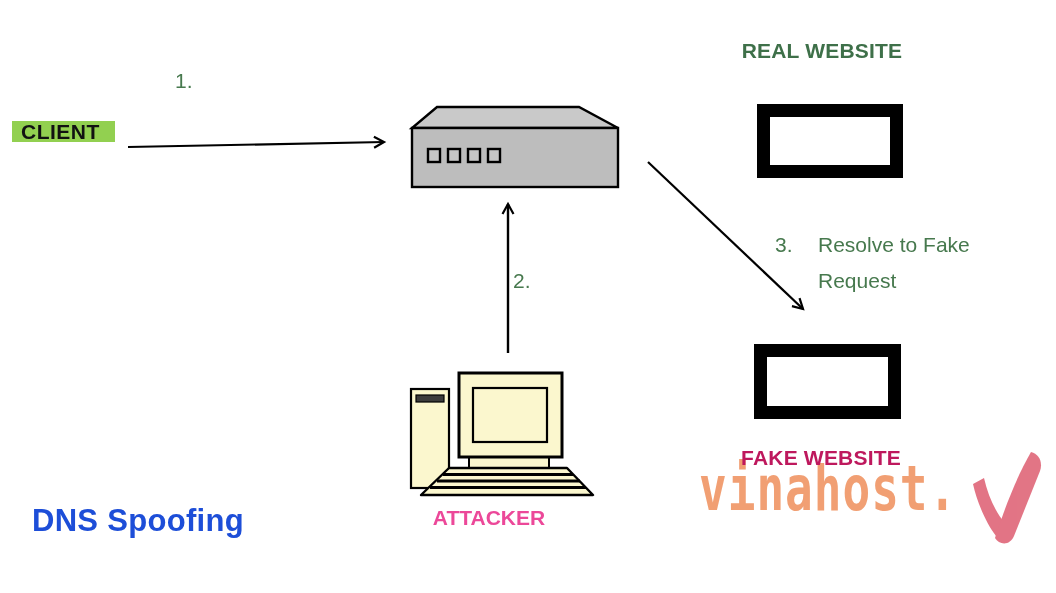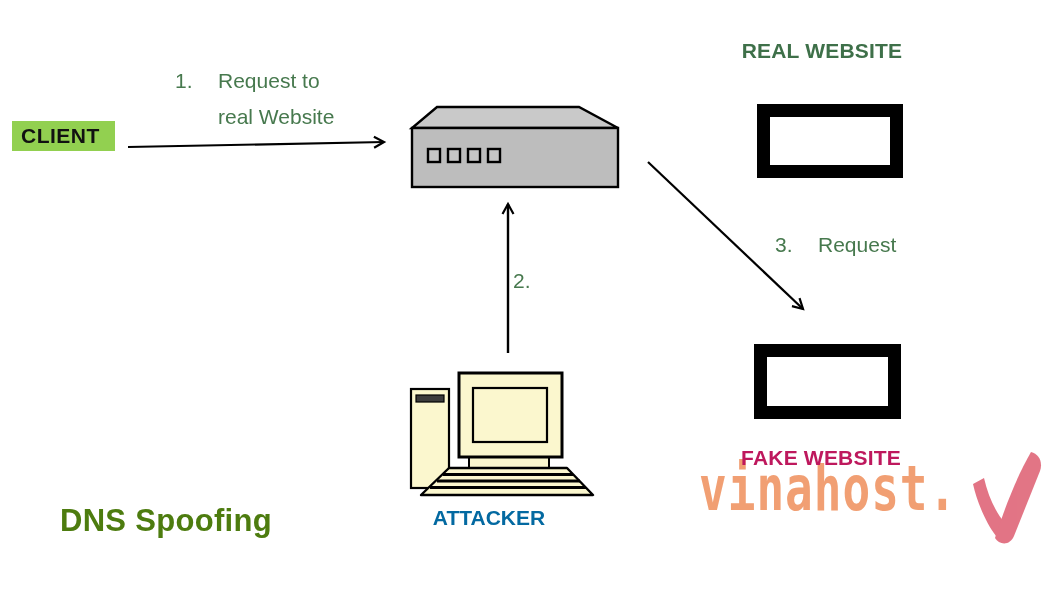--- a/index.html
+++ b/index.html
@@ -4,52 +4,52 @@
 <style>
   html,body { margin:0; padding:0; background:#ffffff; }
   .canvas {
     position:relative; width:1056px; height:593px; background:#ffffff;
     overflow:hidden; font-family:"Liberation Sans", sans-serif;
   }
   .abs { position:absolute; }
 
   
   .client-box {
-    left:12px; top:121px; height:30px; min-width:103px;
+    left:12px; top:121px; height:21px; min-width:103px;
     background:#92d050; color:#111; font-size:21px; font-weight:600;
     display:flex; align-items:center; padding:0 10px 0 9px; box-sizing:border-box;
     letter-spacing:0.5px;
   }
 
   
   .step { display:flex; color:#47794e; font-size:21px; line-height:36px; }
   .step .num { width:43px; flex:0 0 43px; }
   .step-1 { left:175px; top:63px; }
   .step-2 { left:513px; top:263px; }
   .step-3 { left:775px; top:227px; }
 
   
   .site-title {
     width:210px; text-align:center; font-weight:bold; font-size:21px; letter-spacing:0.2px;
   }
   .real-title { left:717px; top:39px; color:#3e7049; }
   .fake-title { left:716px; top:446px; color:#be185d; }
-  .attacker-title { left:389px; top:506px; color:#0369a1; width:200px; text-align:center;
+  .attacker-title { left:389px; top:506px; color:#ec4899; width:200px; text-align:center;
     font-weight:bold; font-size:21px; }
 
   
   .site-frame {
     box-sizing:border-box; border:13px solid #000; background:#ffffff;
   }
   .real-frame { left:757px; top:104px; width:146px; height:74px; }
   .fake-frame { left:754px; top:344px; width:147px; height:75px; }
 
   
   .diagram-title {
-    left:60px; top:503px; color:#4d7c0f; font-size:31px; font-weight:bold;
+    left:32px; top:503px; color:#1d4ed8; font-size:31px; font-weight:bold;
     letter-spacing:0.3px;
   }
 
   
   .watermark {
     left:699px; top:470px; height:58px; z-index:1;
     color:rgba(240,152,104,0.93);
     font-family:"DejaVu Sans Mono", monospace; font-weight:bold;
     font-size:46px; line-height:58px; letter-spacing:1px;
     transform:scaleY(1.35); transform-origin:center bottom;
@@ -65,35 +65,32 @@
   <div class="abs watermark">
     <span>vinahost</span><span>.</span>
   </div>
 
   <div class="abs client-box">
     <span>CLIENT</span>
   </div>
 
   <div class="abs step step-1">
     <span class="num">1.</span>
-    <span>
-      <div>Request to</div>
-      <div>real Website</div>
-    </span>
   </div>
 
   <div class="abs step step-2">
     <span class="num">2.</span>
     <span>
     </span>
   </div>
 
   <div class="abs step step-3">
     <span class="num">3.</span>
     <span>
+      <div>Resolve to Fake</div>
       <div>Request</div>
     </span>
   </div>
 
   <div class="abs site-title real-title">REAL WEBSITE</div>
   <div class="abs site-frame real-frame"></div>
 
   <div class="abs site-frame fake-frame"></div>
   <div class="abs site-title fake-title">FAKE WEBSITE</div>
 

